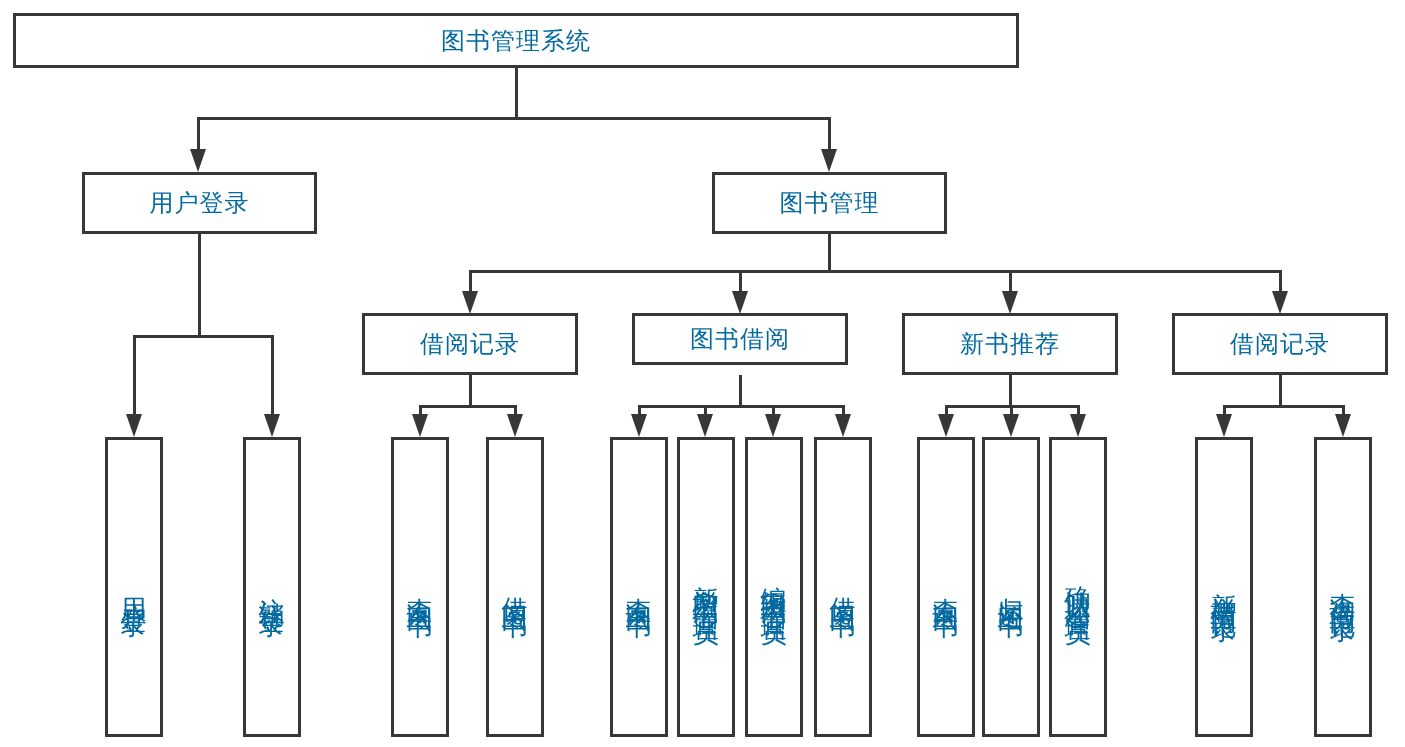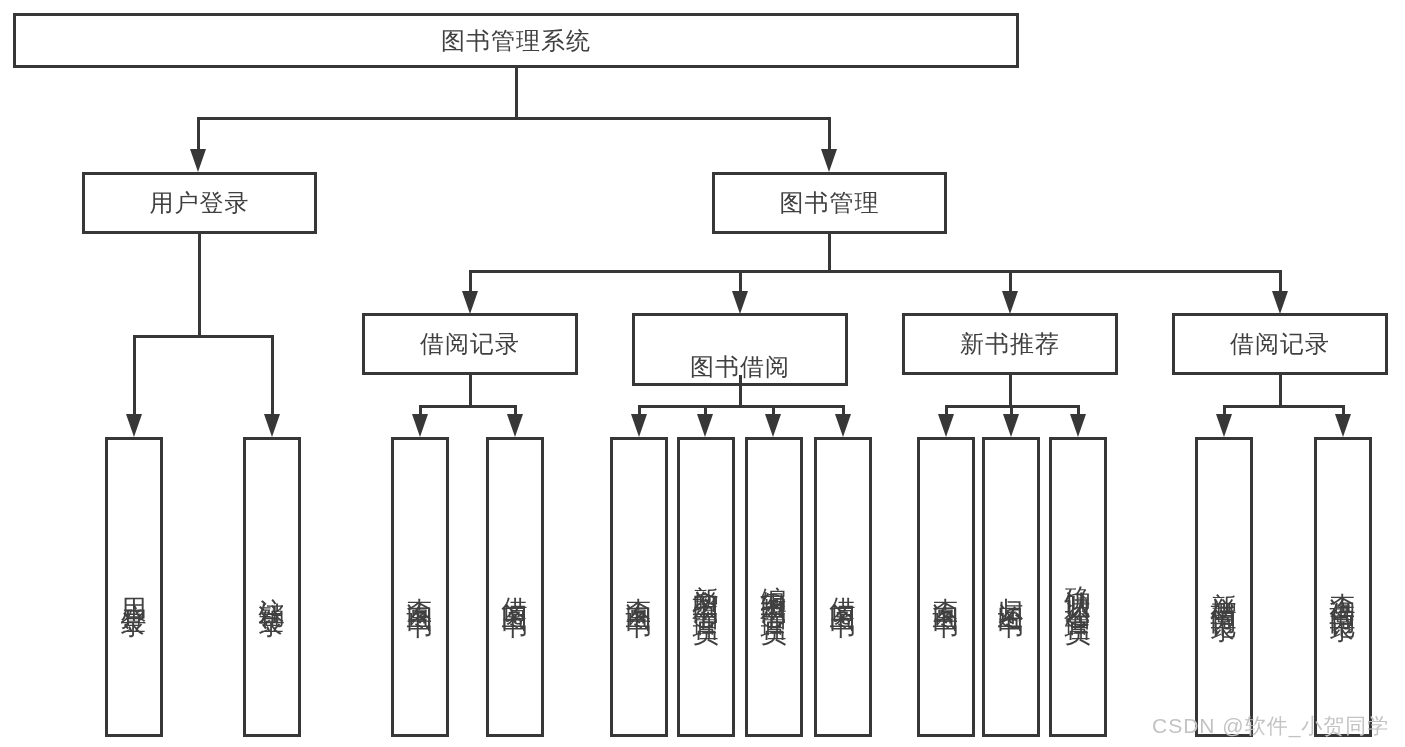--- a/index.html
+++ b/index.html
@@ -12,21 +12,21 @@
     overflow: hidden;
   }
   .box {
     position: absolute;
     box-sizing: border-box;
     border: 3px solid #373737;
     background: #ffffff;
     display: flex;
     align-items: center;
     justify-content: center;
-    color: #404040;
+    color: #0369a1;
   }
   .hbox { font-size: 24px; letter-spacing: 1px; }
   .leaf { font-size: 26px; }
   .leaf > span {
     writing-mode: vertical-rl;
     text-orientation: mixed;
     letter-spacing: 5px;
     line-height: 1;
   }
   .vl, .hl { position: absolute; background: #373737; }
@@ -85,21 +85,21 @@
   <div class="vl" style="left:739px;  top:270px; width:3px; height:26px;"></div>
   <div class="arr" style="left:732px;  top:291px;"></div>
   <div class="vl" style="left:1009px; top:270px; width:3px; height:26px;"></div>
   <div class="arr" style="left:1002px; top:291px;"></div>
   <div class="vl" style="left:1279px; top:270px; width:3px; height:26px;"></div>
   <div class="arr" style="left:1272px; top:291px;"></div>
 
   <div class="box hbox" style="left:362px; top:313px; width:216px; height:62px;">
     <span>借阅记录</span>
   </div>
-  <div class="box hbox" style="left:632px; top:313px; width:216px; height:73px;align-items:flex-end;">
+  <div class="box hbox" style="left:632px; top:313px; width:216px; height:52px;">
     <span>图书借阅</span>
   </div>
   <div class="box hbox" style="left:902px; top:313px; width:216px; height:62px;">
     <span>新书推荐</span>
   </div>
   <div class="box hbox" style="left:1172px; top:313px; width:216px; height:62px;">
     <span>借阅记录</span>
   </div>
 
   <div class="vl" style="left:469px; top:375px; width:3px; height:32px;"></div>
@@ -173,15 +173,14 @@
     <span>确认归还（管理员）</span>
   </div>
 
   <div class="box leaf" style="left:1195px; top:437px; width:58px; height:300px;">
     <span>新增借阅记录</span>
   </div>
   <div class="box leaf" style="left:1314px; top:437px; width:58px; height:300px;">
     <span>查询借阅记录</span>
   </div>
 
-  <div class="watermark">CSDN @软件_小贺同学</div>
 
 </div>
 
 </body></html>

